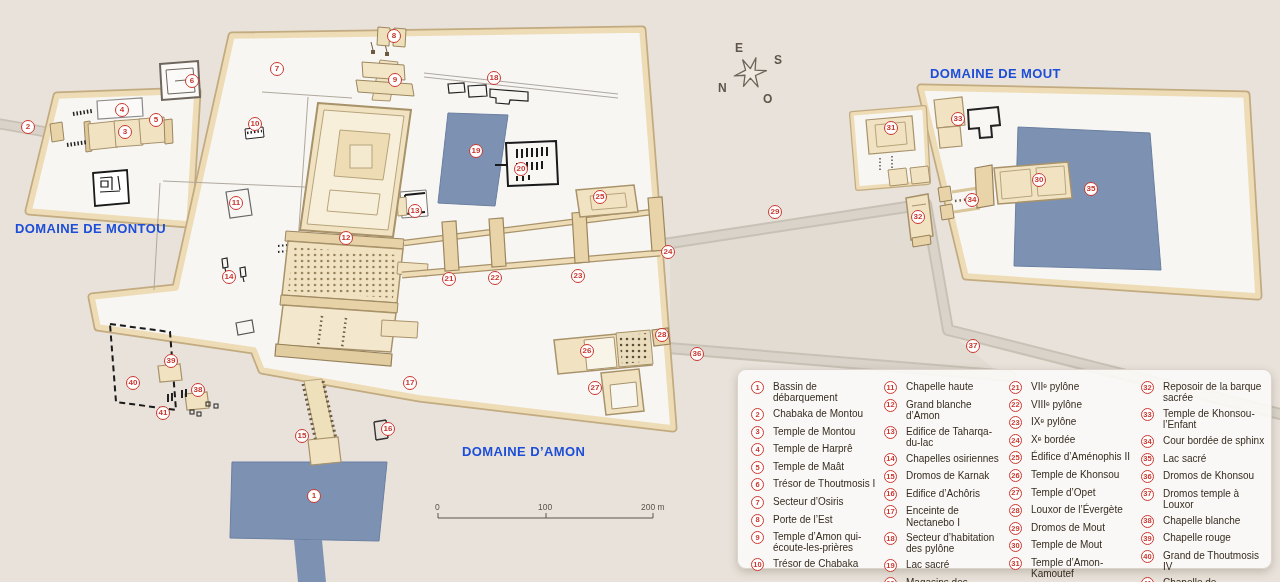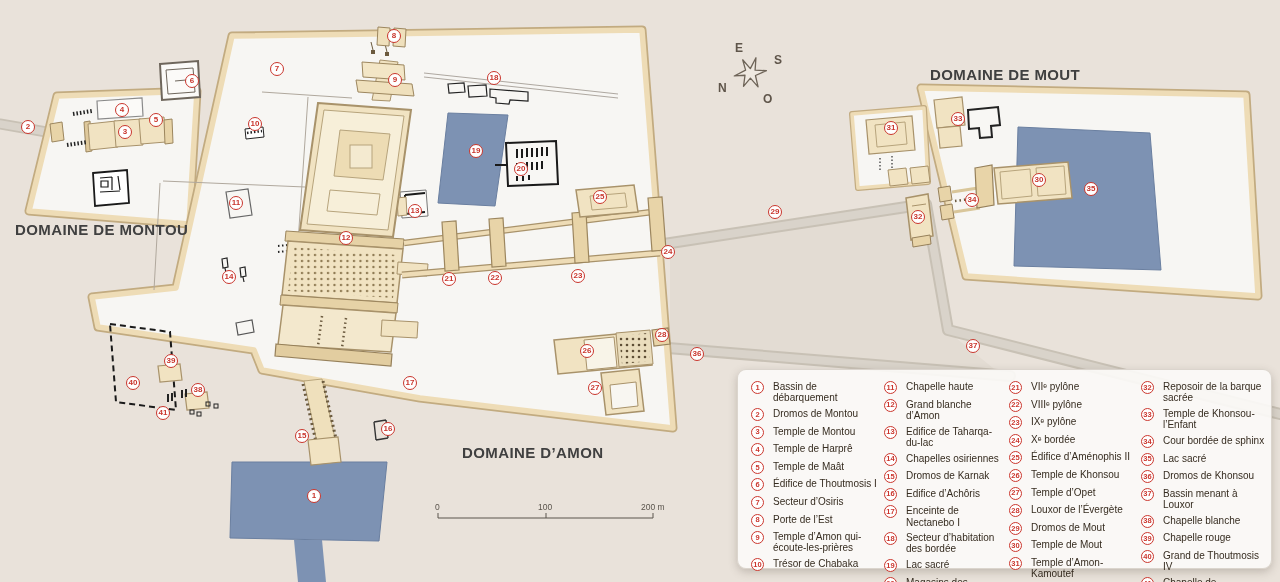--- a/index.html
+++ b/index.html
@@ -3,22 +3,22 @@
 <meta charset="utf-8">
 <style>
   html,body{margin:0;padding:0;}
   .stage{
     position:relative;width:1280px;height:582px;overflow:hidden;
     background:#e9e2da;
     font-family:"Liberation Sans",sans-serif;
   }
   .stage svg{position:absolute;left:0;top:0;z-index:1;}
   .map-title{
-    position:absolute;z-index:3;font-weight:700;font-size:15px;
-    color:#404040;letter-spacing:.4px;white-space:nowrap;
+    position:absolute;z-index:3;font-weight:700;font-size:13px;
+    color:#1d4ed8;letter-spacing:.4px;white-space:nowrap;
   }
   .marker{
     position:absolute;z-index:4;width:14px;height:14px;border-radius:50%;
     background:#fff;border:1.4px solid #c9352c;color:#c9352c;
     font-size:8px;font-weight:700;display:flex;align-items:center;justify-content:center;
     transform:translate(-50%,-50%);box-sizing:border-box;line-height:1;
   }
   .legend-panel{
     position:absolute;z-index:5;left:737px;top:369px;width:535px;height:200px;
     background:rgba(252,251,248,.9);border:1px solid rgba(205,198,188,.7);
@@ -348,37 +348,37 @@
     </div>
 
 <div class="legend-panel">
   <div class="legend-col c1" id="lcol0">
         <div class="lrow">
           <span class="lnum">1</span>
           <span class="llabel">Bassin de débarquement</span>
         </div>
         <div class="lrow">
           <span class="lnum">2</span>
-          <span class="llabel">Dromos de Montou</span>
+          <span class="llabel">Chabaka de Montou</span>
         </div>
         <div class="lrow">
           <span class="lnum">3</span>
           <span class="llabel">Temple de Montou</span>
         </div>
         <div class="lrow">
           <span class="lnum">4</span>
           <span class="llabel">Temple de Harprê</span>
         </div>
         <div class="lrow">
           <span class="lnum">5</span>
           <span class="llabel">Temple de Maât</span>
         </div>
         <div class="lrow">
           <span class="lnum">6</span>
-          <span class="llabel">Édifice de Thoutmosis I</span>
+          <span class="llabel">Trésor de Thoutmosis I</span>
         </div>
         <div class="lrow">
           <span class="lnum">7</span>
           <span class="llabel">Secteur d’Osiris</span>
         </div>
         <div class="lrow">
           <span class="lnum">8</span>
           <span class="llabel">Porte de l’Est</span>
         </div>
         <div class="lrow">
@@ -414,21 +414,21 @@
         <div class="lrow">
           <span class="lnum">16</span>
           <span class="llabel">Edifice d’Achôris</span>
         </div>
         <div class="lrow">
           <span class="lnum">17</span>
           <span class="llabel">Enceinte de Nectanebo I</span>
         </div>
         <div class="lrow">
           <span class="lnum">18</span>
-          <span class="llabel">Secteur d’habitation des bordée</span>
+          <span class="llabel">Secteur d’habitation des pylône</span>
         </div>
         <div class="lrow">
           <span class="lnum">19</span>
           <span class="llabel">Lac sacré</span>
         </div>
         <div class="lrow">
           <span class="lnum">20</span>
           <span class="llabel">Magasins des offrandes</span>
         </div>
       </div>
@@ -494,21 +494,21 @@
         <div class="lrow">
           <span class="lnum">35</span>
           <span class="llabel">Lac sacré</span>
         </div>
         <div class="lrow">
           <span class="lnum">36</span>
           <span class="llabel">Dromos de Khonsou</span>
         </div>
         <div class="lrow">
           <span class="lnum">37</span>
-          <span class="llabel">Bassin menant à Louxor</span>
+          <span class="llabel">Dromos temple à Louxor</span>
         </div>
         <div class="lrow">
           <span class="lnum">38</span>
           <span class="llabel">Chapelle blanche</span>
         </div>
         <div class="lrow">
           <span class="lnum">39</span>
           <span class="llabel">Chapelle rouge</span>
         </div>
         <div class="lrow">

